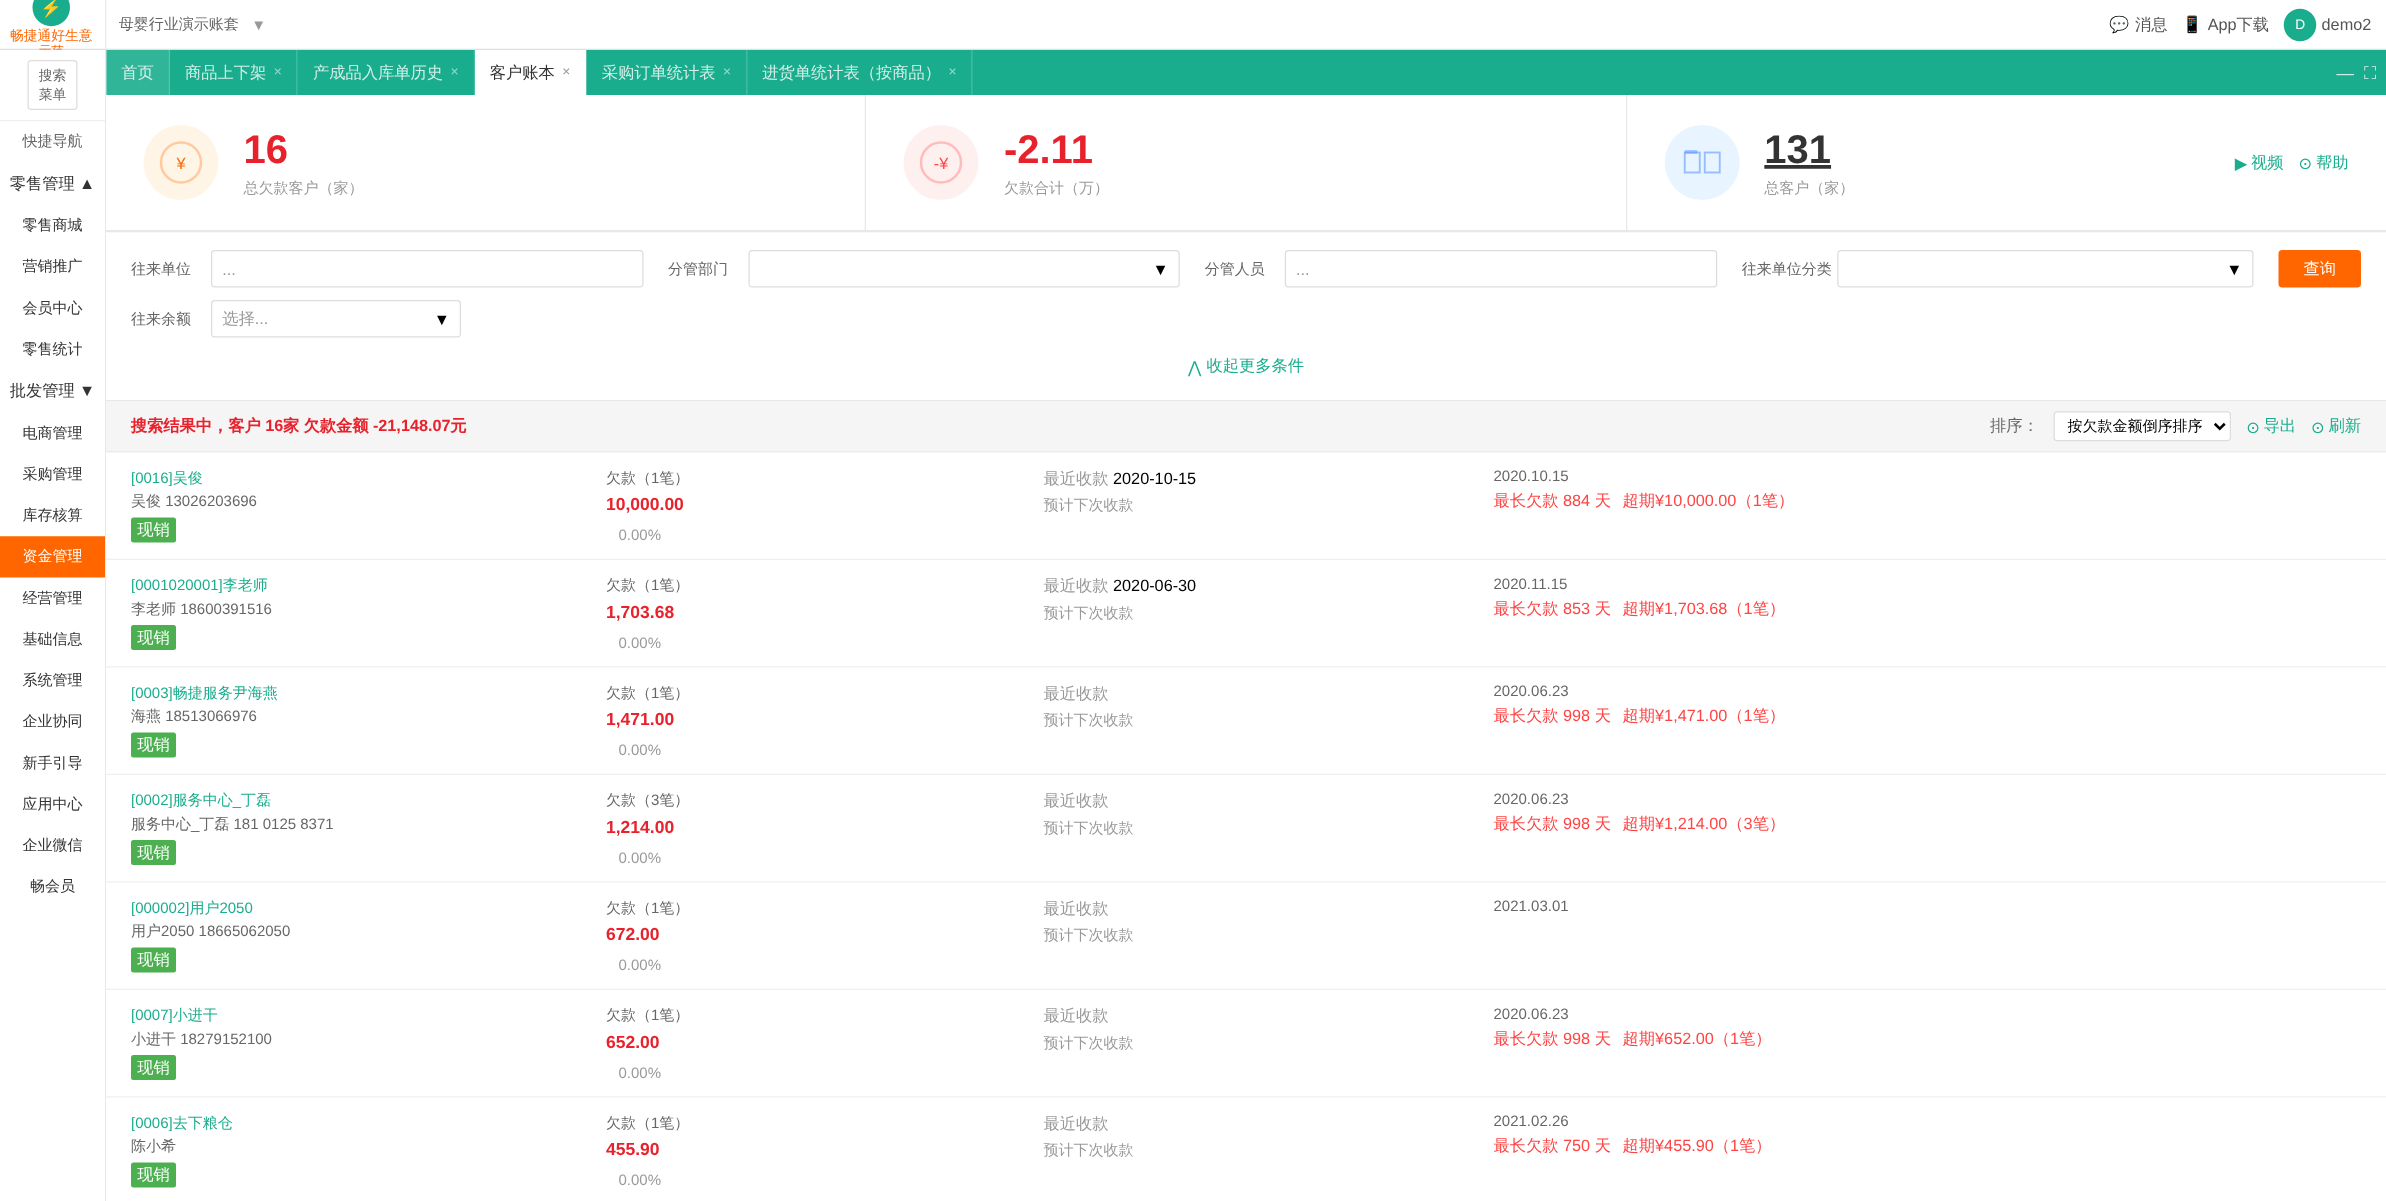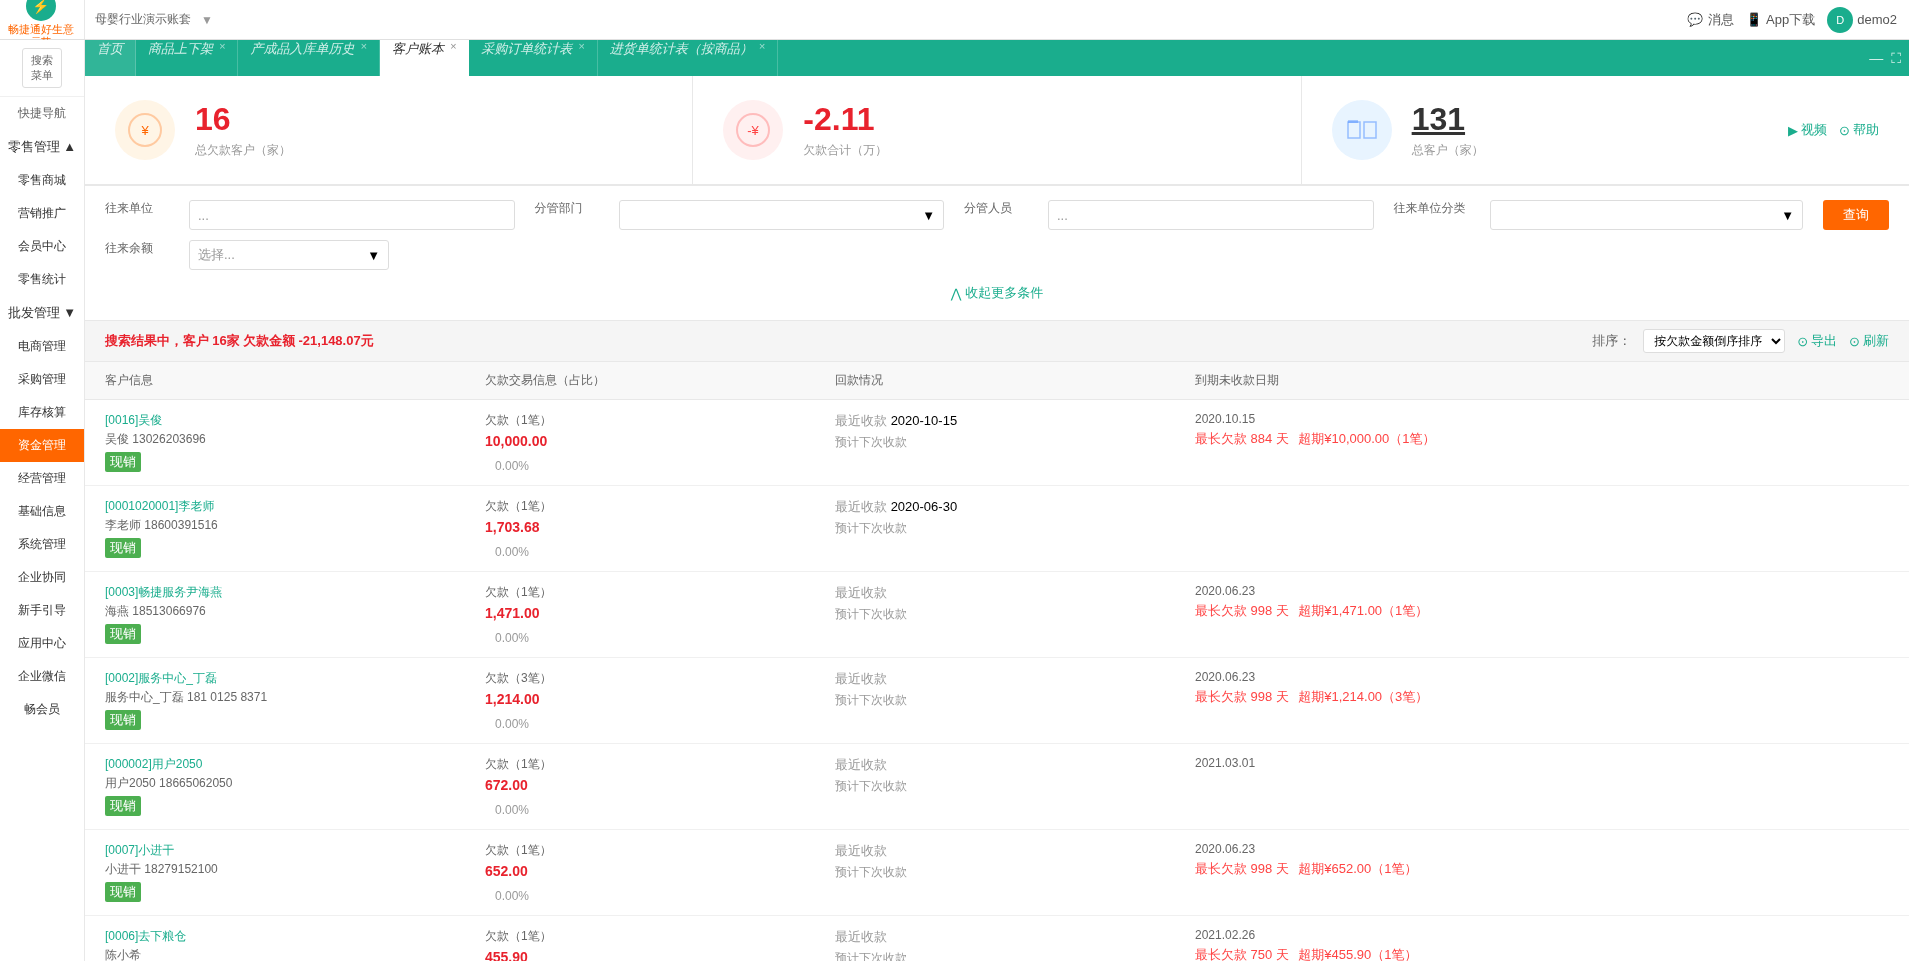--- a/index.html
+++ b/index.html
@@ -21,21 +21,21 @@
     .sidebar-search { padding: 8px 22px; border-bottom: 1px solid #f0f0f0; }
     .sidebar-search-btn { width: 100%; background: #fff; border: 1px solid #ddd; border-radius: 3px; padding: 4px; font-size: 11px; color: #666; cursor: pointer; text-align: center; }
     .sidebar-item { padding: 8px 4px; text-align: center; cursor: pointer; color: #333; font-size: 12px; }
     .sidebar-item.active { background: #ff6600; color: #fff; }
 
     
     .content-area { flex: 1; display: flex; flex-direction: column; overflow: hidden; }
 
     
     .tab-bar { background: #1aad8d; display: flex; align-items: center; height: 36px; flex-shrink: 0; }
-    .tab { display: flex; align-items: flex-start; padding: 0 12px; height: 100%; color: rgba(255,255,255,0.8); cursor: pointer; font-size: 12px; gap: 6px; border-right: 1px solid rgba(255,255,255,0.2); white-space: nowrap; font-style: italic; }
+    .tab { display: flex; align-items: center; padding: 0 12px; height: 100%; color: rgba(255,255,255,0.8); cursor: pointer; font-size: 12px; gap: 6px; border-right: 1px solid rgba(255,255,255,0.2); white-space: nowrap; }
     .tab.active { background: #fff; color: #333; }
     .tab .close-btn { font-size: 11px; opacity: 0.7; }
     .tab.home { background: rgba(255,255,255,0.1); }
     .tab-spacer { flex: 1; }
     .tab-controls { display: flex; align-items: center; gap: 8px; padding: 0 8px; color: white; }
     .tab-control-btn { color: white; cursor: pointer; font-size: 14px; opacity: 0.8; }
 
     
     .page-content { flex: 1; overflow-y: auto; background: #f5f5f5; }
 
@@ -49,21 +49,21 @@
     .stat-info { display: flex; flex-direction: column; }
     .stat-number { font-size: 32px; font-weight: bold; color: #333; }
     .stat-number.red-num { color: #e8222d; }
     .stat-number.orange-num { color: #e8222d; }
     .stat-label { font-size: 12px; color: #999; margin-top: 4px; }
     .stat-actions { margin-left: auto; display: flex; gap: 12px; font-size: 12px; color: #1aad8d; }
 
     
     .filter-area { background: #fff; padding: 14px 20px; margin: 0; border-bottom: 1px solid #e8e8e8; }
     .filter-row { display: flex; align-items: center; gap: 20px; margin-bottom: 10px; }
-    .filter-item { display: flex; align-items: flex-start; gap: 24px; flex: 1; }
+    .filter-item { display: flex; align-items: center; gap: 4px; flex: 1; }
     .filter-label { color: #666; white-space: nowrap; font-size: 12px; min-width: 60px; }
     .filter-input { flex: 1; height: 30px; border: 1px solid #ddd; border-radius: 3px; padding: 0 8px; font-size: 12px; color: #333; display: flex; align-items: center; justify-content: space-between; cursor: pointer; }
     .filter-input-text { color: #999; }
     .filter-select { flex: 1; height: 30px; border: 1px solid #ddd; border-radius: 3px; padding: 0 8px; font-size: 12px; display: flex; align-items: center; justify-content: space-between; cursor: pointer; }
     .btn-search { background: #ff6600; color: white; border: none; padding: 6px 20px; border-radius: 3px; cursor: pointer; font-size: 13px; }
     .collapse-row { display: flex; justify-content: center; padding: 4px 0; }
     .collapse-btn { color: #1aad8d; font-size: 12px; cursor: pointer; display: flex; align-items: center; gap: 4px; }
 
     
     .results-bar { background: #f5f5f5; padding: 8px 20px; display: flex; align-items: center; justify-content: space-between; border-bottom: 1px solid #e8e8e8; }
@@ -317,26 +317,20 @@
               <span>导出</span>
             </div>
             <div class="action-btn">
               <span>⊙</span>
               <span>刷新</span>
             </div>
           </div>
         </div>
 
         <div class="data-table">
-          <div class="table-header">
-            <div class="col-header">客户信息</div>
-            <div class="col-header">欠款交易信息（占比）</div>
-            <div class="col-header">回款情况</div>
-            <div class="col-header">到期未收款日期</div>
-          </div>
 
           <div class="table-row">
             <div>
               <div class="customer-code">[0016]吴俊</div>
               <div class="customer-name">吴俊  13026203696</div>
               <div class="customer-tag">现销</div>
             </div>
             <div class="debt-cell">
               <div>
                 <div class="debt-label">欠款（1笔）</div>
@@ -367,20 +361,27 @@
               <div>
                 <div class="debt-label">欠款（1笔）</div>
                 <div class="debt-amount">1,703.68</div>
               </div>
               <div class="debt-percent">0.00%</div>
             </div>
             <div class="collection-cell">
               <div><span class="collection-label">最近收款</span> <span>2020-06-30</span></div>
               <div class="collection-next">预计下次收款</div>
             </div>
+            <div>
+              <div class="overdue-date">2020.11.15</div>
+              <div class="overdue-days">
+                <span>最长欠款 853 天</span>
+                <span style="color:#ff4444;margin-left:6px;">超期¥1,703.68（1笔）</span>
+              </div>
+            </div>
           </div>
 
           <div class="table-row">
             <div>
               <div class="customer-code">[0003]畅捷服务尹海燕</div>
               <div class="customer-name">海燕  18513066976</div>
               <div class="customer-tag">现销</div>
             </div>
             <div class="debt-cell">
               <div>

